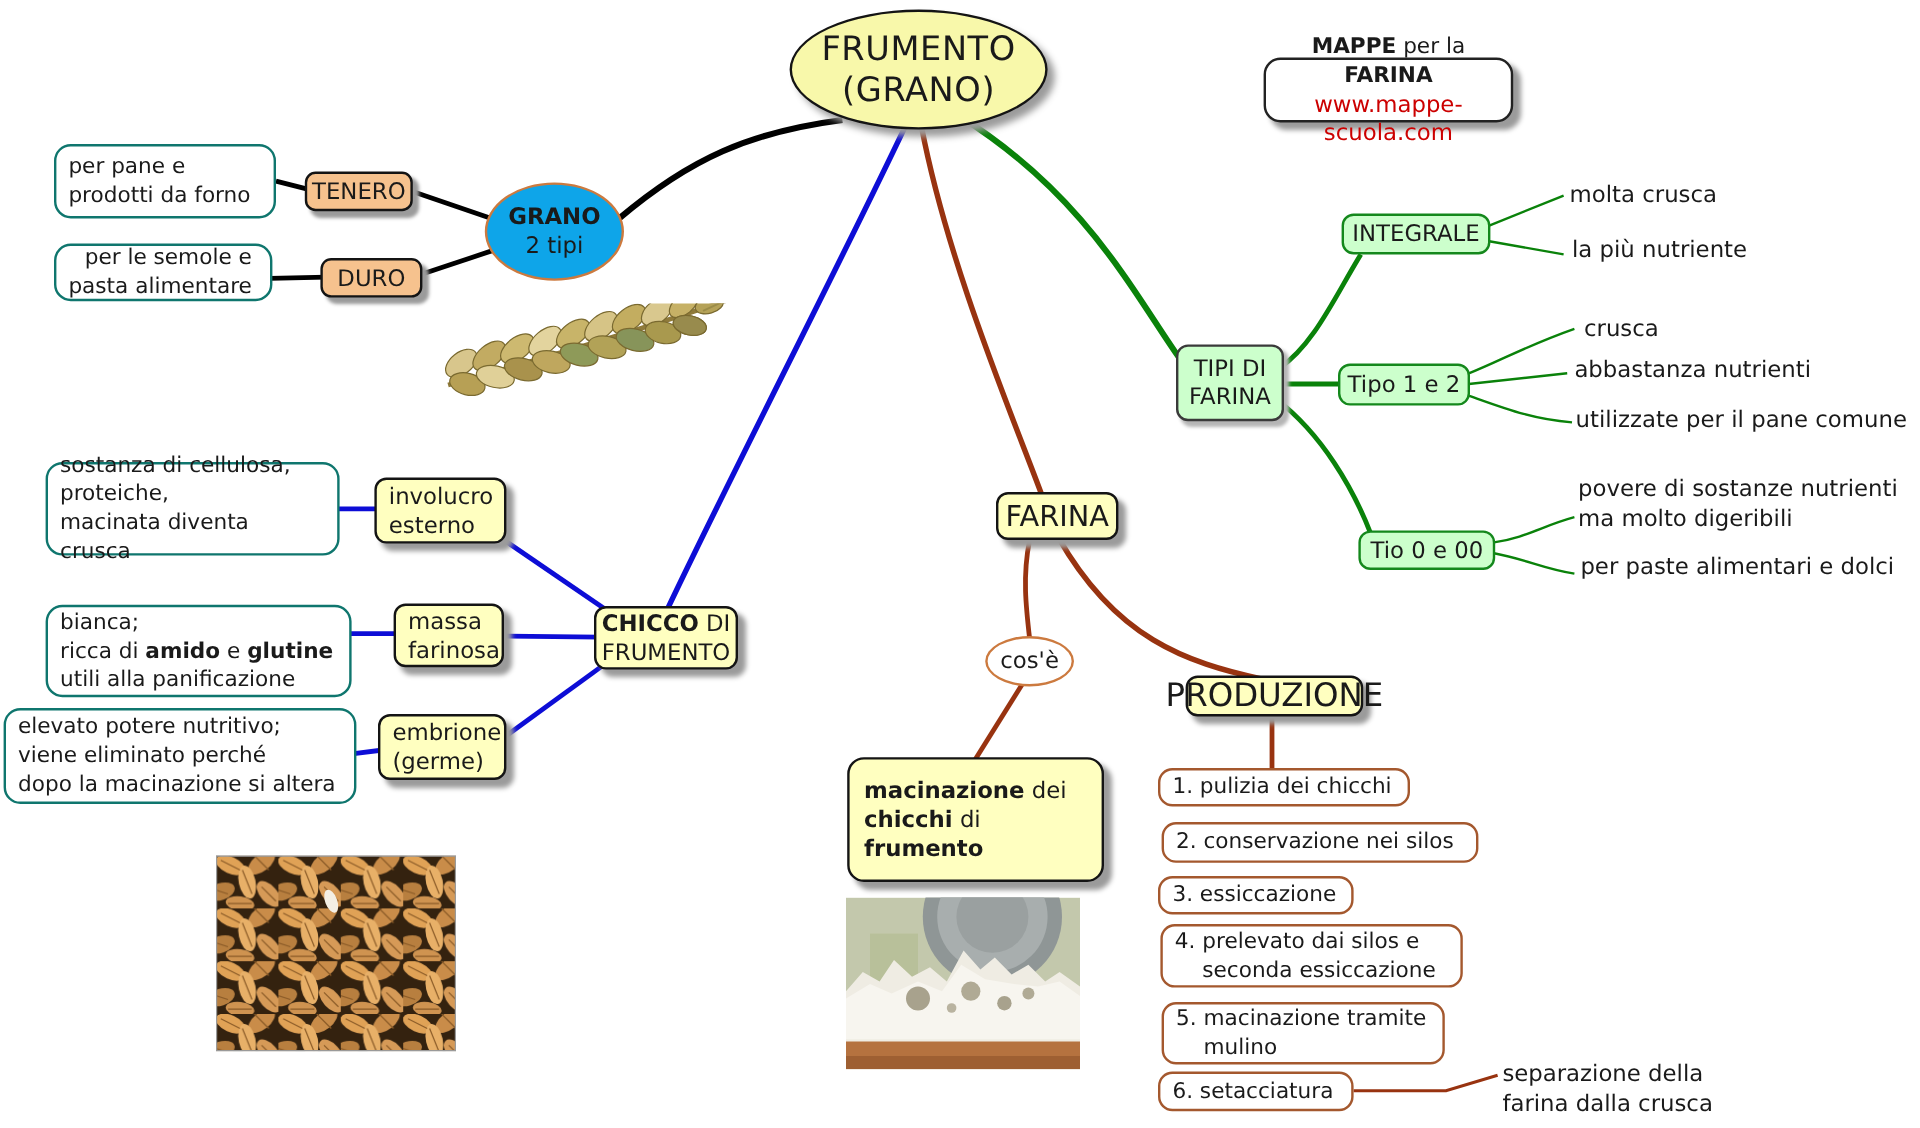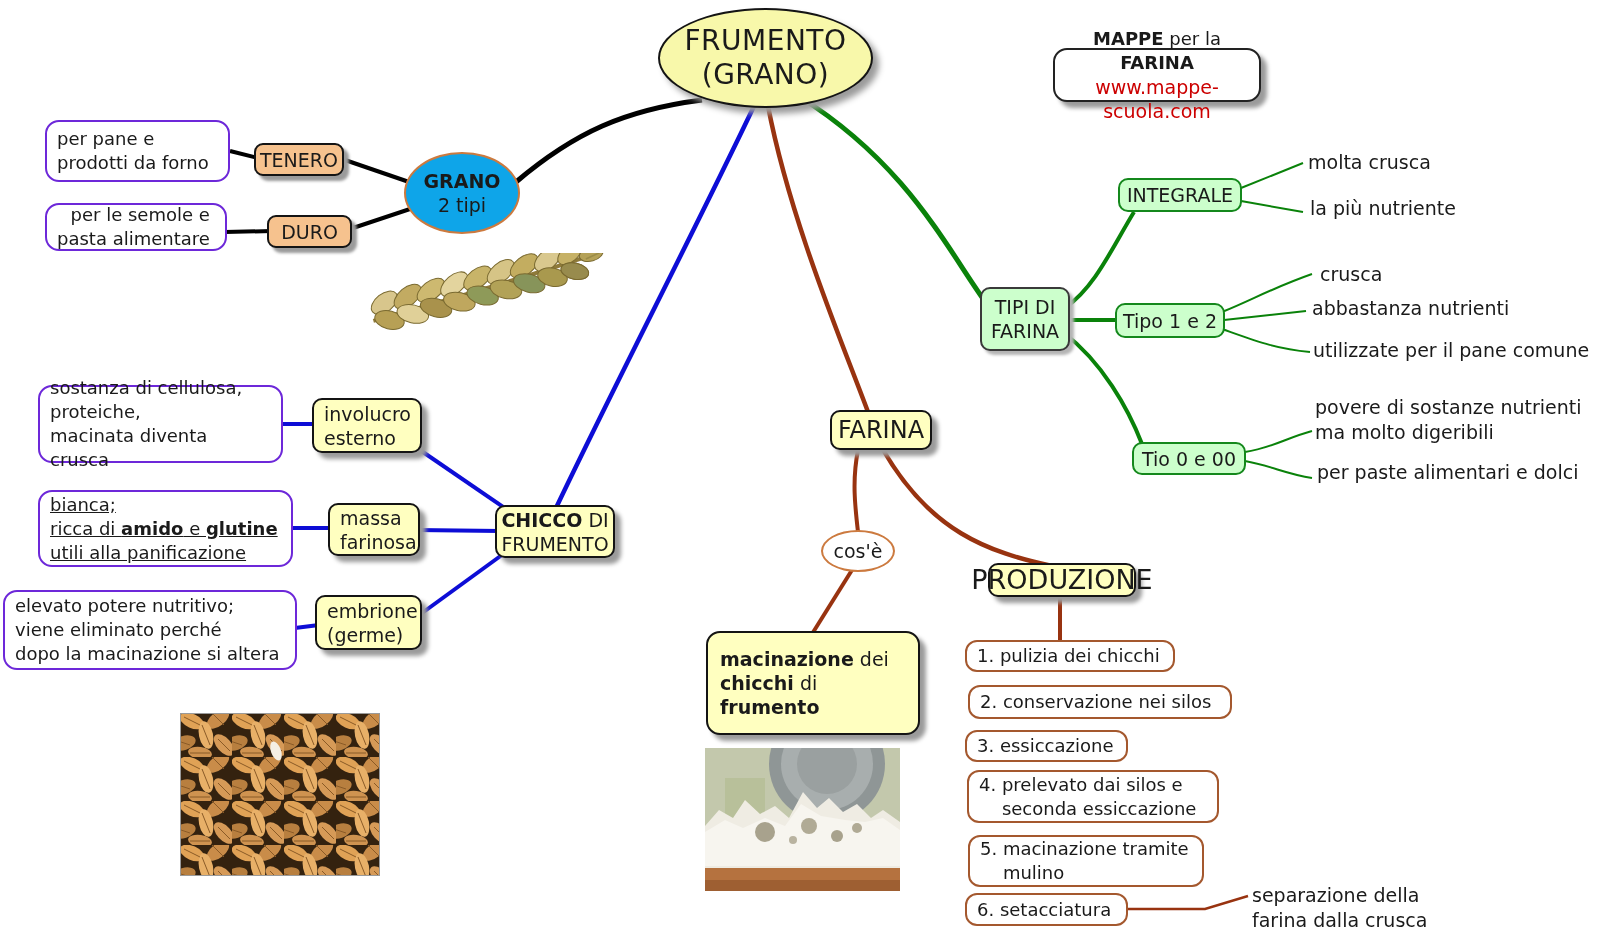--- a/index.html
+++ b/index.html
@@ -9,21 +9,21 @@
   .node{position:absolute;box-sizing:border-box;display:flex;flex-direction:column;
         align-items:center;justify-content:center;text-align:center;font-size:19px;
         line-height:24px;z-index:2;white-space:pre-line;}
   .yellow{background:#ffffc0;border:2px solid #141414;border-radius:10px;
           box-shadow:6px 6px 4px #9b9b9b;}
   .peach{background:#f6c28e;border:2px solid #141414;border-radius:9px;
          box-shadow:5px 5px 3px #9b9b9b;}
   .greenbox{background:#ccffcc;border:2px solid #14881c;border-radius:10px;}
   .greenbox.dark{border-color:#3a3a3a;box-shadow:4px 4px 3px #b5b5b5;}
   .whitebox{background:#fff;border:2px solid #222;border-radius:14px;}
-  .desc{background:#fff;border:2px solid #6d28d9;border-radius:14px;align-items:flex-start;
+  .desc{background:#fff;border:2px solid #0f766e;border-radius:14px;align-items:flex-start;
         justify-content:center;text-align:left;padding:5px 10px;font-size:18px;line-height:24px;}
   .step{background:#fff;border:2px solid #a4582e;border-radius:12px;align-items:flex-start;
         justify-content:center;text-align:left;padding:2px 10px;font-size:18px;line-height:24px;
         white-space:pre-wrap;}
   .ellipse{border-radius:50%;}
   .shadow-e{filter:drop-shadow(6px 6px 3px #9b9b9b);}
   .plain{position:absolute;z-index:2;font-size:19px;line-height:25px;white-space:pre-line;}
   .root{background:#f8f8aa;border:2.5px solid #141414;font-size:28px;line-height:34px;
         letter-spacing:0.5px;}
   .brand-url{color:#cc0000;font-size:19px;}
@@ -136,21 +136,21 @@
   <div class="node desc" style="left:38px;top:385px;width:245px;height:78px;">
     <span>sostanza di cellulosa,
 proteiche,
 macinata diventa crusca</span>
   </div>
   <div class="node yellow" style="left:312px;top:398px;width:110px;height:55px;text-align:left;align-items:flex-start;padding-left:10px;">
     <span>involucro
 esterno</span>
   </div>
 
-  <div class="node desc" style="left:38px;top:490px;width:255px;height:77px;text-decoration:underline;">
+  <div class="node desc" style="left:38px;top:504px;width:255px;height:77px;">
     <span><span>bianca;
 ricca di </span><b>amido</b><span> e </span><b>glutine</b><span>
 utili alla panificazione</span></span>
   </div>
   <div class="node yellow" style="left:328px;top:503px;width:92px;height:53px;text-align:left;align-items:flex-start;padding-left:10px;">
     <span>massa
 farinosa</span>
   </div>
 
   <div class="node desc" style="left:3px;top:590px;width:294px;height:80px;">

